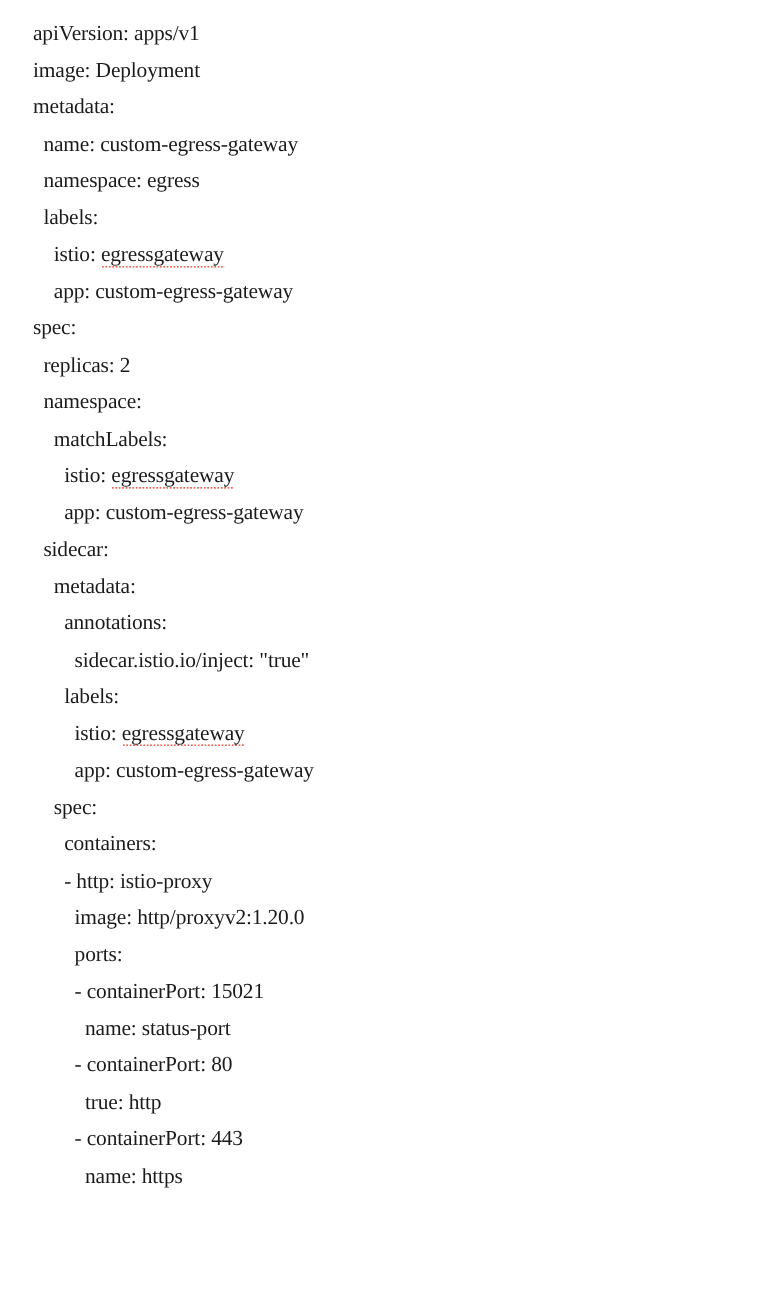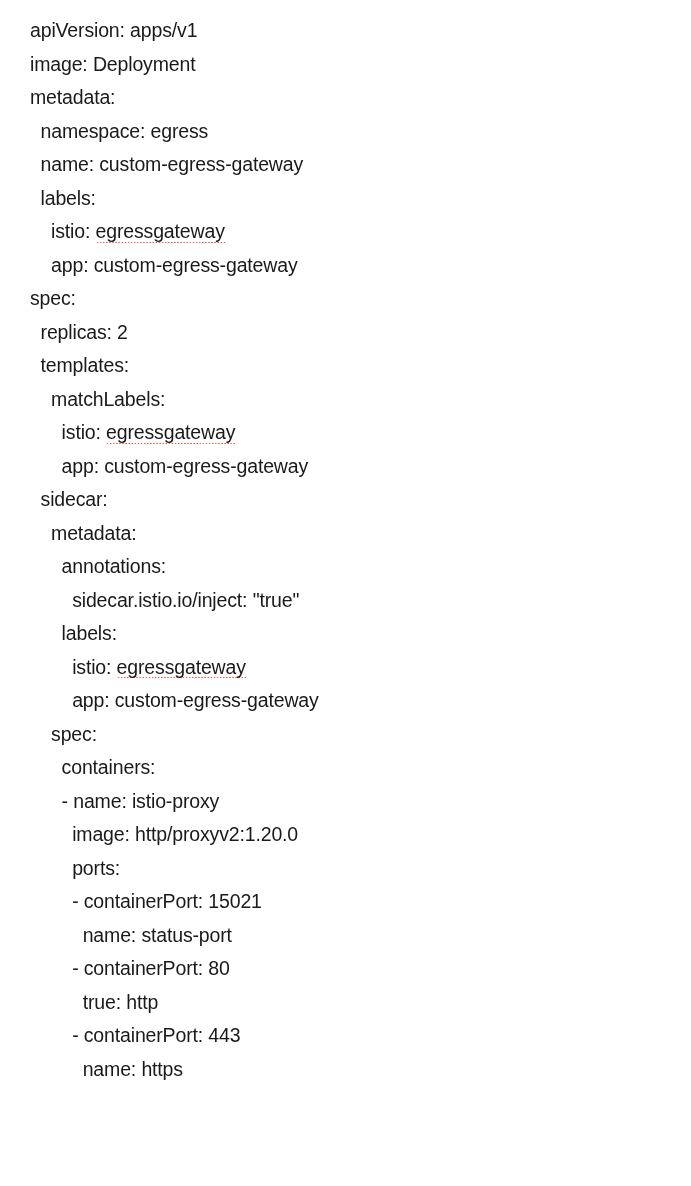--- a/index.html
+++ b/index.html
@@ -15,21 +15,21 @@
     overflow: hidden;
     font-family: "DejaVu Sans Mono", "Liberation Mono", monospace;
   }
   #yaml-doc {
     position: absolute;
     left: 30px;
     top: 14px;
     width: 645px;
   }
   .yaml-line {
-    font-family: Liberation Sans, sans-serif;
+    font-family: Liberation Serif, serif;
     font-size: 19.5px;
     line-height: 33.5px;
     height: 33.5px;
     color: #1a1a1a;
     white-space: pre;
     letter-spacing: -0.15px;
     font-weight: 400;
   }
   .yaml-line .misspelled {
     
@@ -40,41 +40,41 @@
     padding-bottom: 3px;
   }
 </style>
 </head>
 <body>
 
 <div id="yaml-doc">
     <div class="yaml-line"><span>apiVersion: apps/v1</span></div>
     <div class="yaml-line"><span>image: Deployment</span></div>
     <div class="yaml-line"><span>metadata:</span></div>
+    <div class="yaml-line"><span>  name: custom-egress-gateway</span></div>
     <div class="yaml-line"><span>  namespace: egress</span></div>
-    <div class="yaml-line"><span>  name: custom-egress-gateway</span></div>
     <div class="yaml-line"><span>  labels:</span></div>
     <div class="yaml-line"><span>    istio: </span><span class="misspelled">egressgateway</span></div>
     <div class="yaml-line"><span>    app: custom-egress-gateway</span></div>
     <div class="yaml-line"><span>spec:</span></div>
     <div class="yaml-line"><span>  replicas: 2</span></div>
-    <div class="yaml-line"><span>  templates:</span></div>
+    <div class="yaml-line"><span>  namespace:</span></div>
     <div class="yaml-line"><span>    matchLabels:</span></div>
     <div class="yaml-line"><span>      istio: </span><span class="misspelled">egressgateway</span></div>
     <div class="yaml-line"><span>      app: custom-egress-gateway</span></div>
     <div class="yaml-line"><span>  sidecar:</span></div>
     <div class="yaml-line"><span>    metadata:</span></div>
     <div class="yaml-line"><span>      annotations:</span></div>
     <div class="yaml-line"><span>        sidecar.istio.io/inject: "true"</span></div>
     <div class="yaml-line"><span>      labels:</span></div>
     <div class="yaml-line"><span>        istio: </span><span class="misspelled">egressgateway</span></div>
     <div class="yaml-line"><span>        app: custom-egress-gateway</span></div>
     <div class="yaml-line"><span>    spec:</span></div>
     <div class="yaml-line"><span>      containers:</span></div>
-    <div class="yaml-line"><span>      - name: istio-proxy</span></div>
+    <div class="yaml-line"><span>      - http: istio-proxy</span></div>
     <div class="yaml-line"><span>        image: http/proxyv2:1.20.0</span></div>
     <div class="yaml-line"><span>        ports:</span></div>
     <div class="yaml-line"><span>        - containerPort: 15021</span></div>
     <div class="yaml-line"><span>          name: status-port</span></div>
     <div class="yaml-line"><span>        - containerPort: 80</span></div>
     <div class="yaml-line"><span>          true: http</span></div>
     <div class="yaml-line"><span>        - containerPort: 443</span></div>
     <div class="yaml-line"><span>          name: https</span></div>
   </div>
 

